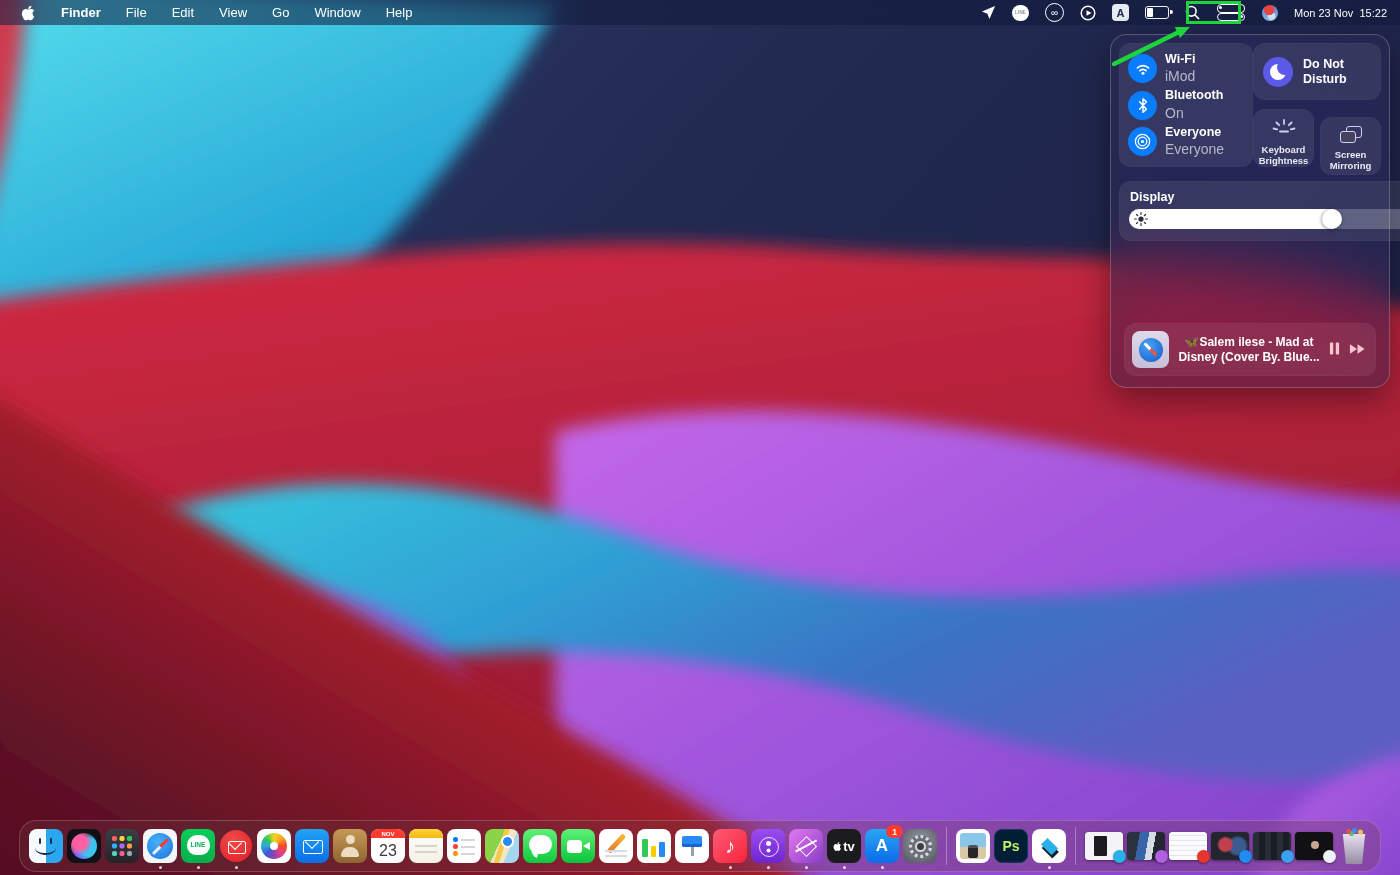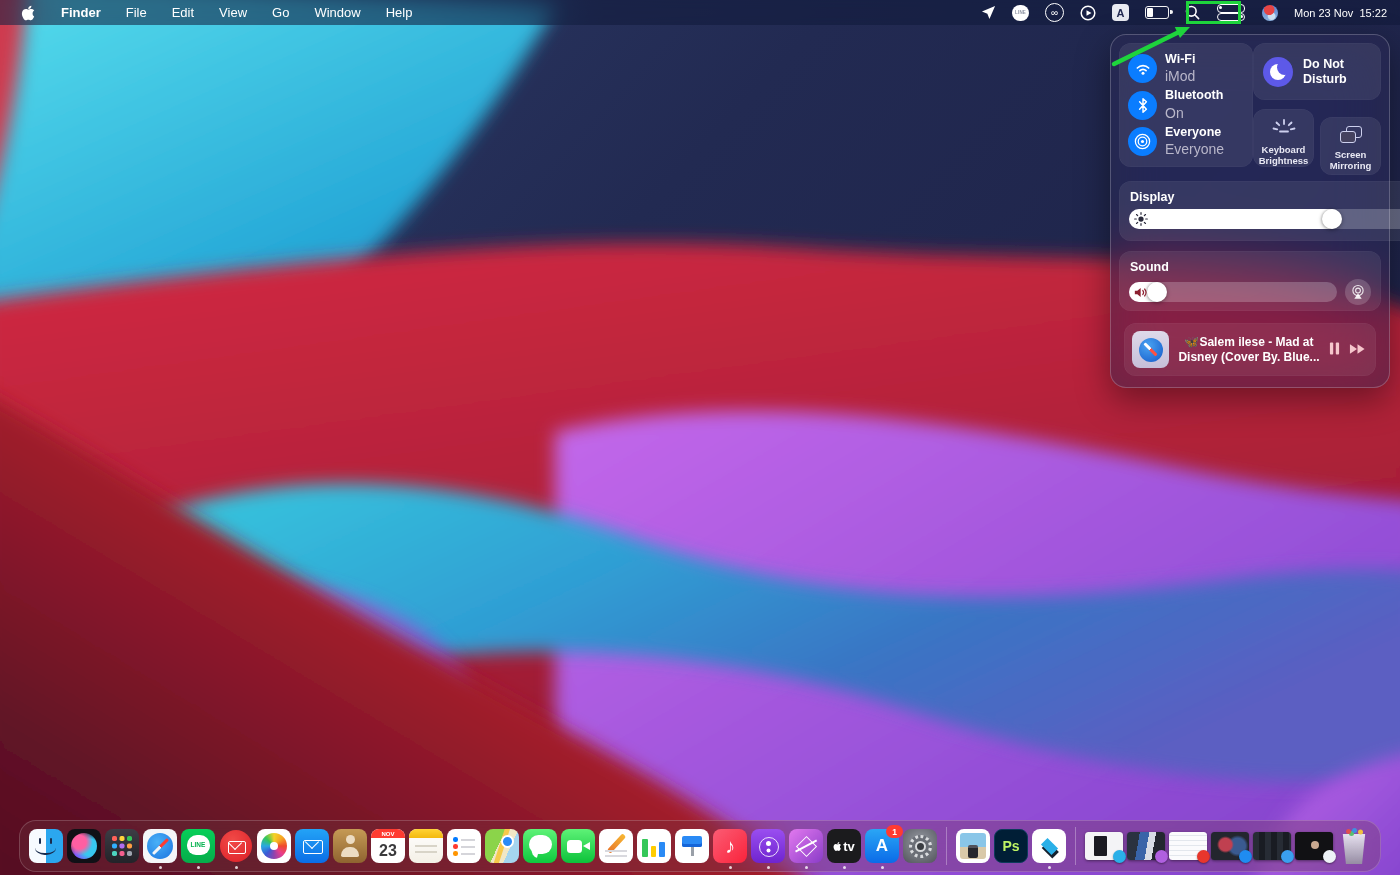--- a/index.html
+++ b/index.html
@@ -130,21 +130,21 @@
     background:conic-gradient(#f5d327,#f5a623,#f0482a,#e83e8c,#8e44ad,#3b5bd6,#2aa9e0,#35c759,#f5d327);}
   .photos::after{content:"";position:absolute;left:13px;top:13px;width:8px;height:8px;border-radius:50%;background:#fff;}
   .mailapp{background:linear-gradient(#23a3f6,#0a6de6);}
   .mailapp::before{content:"";position:absolute;left:7.5px;top:10.5px;width:18px;height:12.5px;border:1.7px solid #fff;border-radius:2px;}
   .mailapp i{position:absolute;left:11.5px;top:7.5px;width:9px;height:9px;border-left:1.7px solid #fff;border-bottom:1.7px solid #fff;transform:rotate(-45deg);}
   .contacts{background:linear-gradient(#c59a55,#8f6430);}
   .contacts::before{content:"";position:absolute;left:12.5px;top:6px;width:9px;height:9px;border-radius:50%;background:#ecdcc2;}
   .contacts::after{content:"";position:absolute;left:8px;bottom:6px;width:18px;height:10px;border-radius:9px 9px 2px 2px;background:#ecdcc2;}
   .calendar{background:#fff;display:flex;flex-direction:column;overflow:hidden;}
   .cal-m{background:#ff3b30;color:#fff;font-size:6px;font-weight:700;text-align:center;padding:1.5px 0;}
-  .cal-d{flex:1;display:flex;align-items:center;justify-content:center;font-size:16px;color:#3a3a3c;font-weight:700;}
+  .cal-d{flex:1;display:flex;align-items:center;justify-content:center;font-size:16px;color:#3a3a3c;font-weight:400;}
   .notes{background:linear-gradient(#ffffff,#f4f0e6);overflow:hidden;}
   .notes::before{content:"";position:absolute;left:0;right:0;top:0;height:9px;background:linear-gradient(#ffd335,#f3b90f);}
   .notes::after{content:"";position:absolute;left:6px;right:6px;top:16px;height:1.8px;background:#d8d4c8;box-shadow:0 6px 0 #d8d4c8;}
   .reminders{background:#fff;}
   .reminders::before{content:"";position:absolute;left:6px;top:8px;width:4.5px;height:4.5px;border-radius:50%;background:#007aff;
     box-shadow:0 7px 0 #ff3b30,0 14px 0 #ff9500;}
   .reminders::after{content:"";position:absolute;left:14px;top:9.5px;width:14px;height:2px;background:#d5d5da;
     box-shadow:0 7px 0 #d5d5da,0 14px 0 #d5d5da;}
   .maps{background:linear-gradient(115deg,#8bd44a 0 42%,#f1e7c5 42% 68%,#a5d5ef 68%);overflow:hidden;}
   .maps::before{content:"";position:absolute;left:14px;top:-4px;width:4.5px;height:44px;background:#f6c94a;transform:rotate(18deg);}
@@ -406,44 +406,20 @@
               <line x1="2.9" y1="2.9" x2="4.2" y2="4.2"></line>
                 <line x1="11.8" y1="11.8" x2="13.1" y2="13.1"></line>
               <line x1="2.9" y1="13.1" x2="4.2" y2="11.8"></line>
                 <line x1="11.8" y1="4.2" x2="13.1" y2="2.9"></line>
             </svg>
           </span>
         </div>
       </div>
     </div>
 
-    <div class="cc-card cc-sound">
-      <div class="sec-label">Sound</div>
-      <div class="slider-row">
-        <div class="track">
-          <div class="fill" style="width: 18%;">
-            <span class="thumb"></span>
-          </div>
-          <span class="tr-ic">
-            <svg width="15" height="13" viewBox="0 0 18 14">
-                <polygon points="1,5 4,5 8,1.5 8,12.5 4,9 1,9" fill="#8c2030"></polygon>
-                <path d="M10.5,4.5 a4 4 0 0 1 0,5" stroke="#8c2030" stroke-width="1.4" fill="none" stroke-linecap="round"></path>
-                <path d="M12.7,2.8 a6.5 6.5 0 0 1 0,8.4" stroke="#8c2030" stroke-width="1.4" fill="none" stroke-linecap="round"></path>
-              </svg>
-          </span>
-        </div>
-        <span class="airplay-btn">
-          <svg width="16" height="16" viewBox="0 0 20 20" fill="none">
-              <circle cx="10" cy="8.2" r="3" stroke="rgba(255,255,255,.85)" stroke-width="1.4"></circle>
-              <circle cx="10" cy="8.2" r="6.4" stroke="rgba(255,255,255,.85)" stroke-width="1.4"></circle>
-              <polygon points="10,11.5 14.6,18.5 5.4,18.5" fill="rgba(255,255,255,.9)"></polygon>
-            </svg>
-        </span>
-      </div>
-    </div>
 
     <div class="cc-card cc-music">
       <span class="music-art"></span>
       <span class="music-title">🦋Salem ilese - Mad at Disney (Cover By. Blue...</span>
       <span class="music-ctrl">
         <span>
           <svg width="11" height="13" viewBox="0 0 12 14">
               <rect x="1" y="0.5" width="3.6" height="13" rx="1" fill="#f6c6cc"></rect>
               <rect x="7.4" y="0.5" width="3.6" height="13" rx="1" fill="#f6c6cc"></rect>
             </svg>

